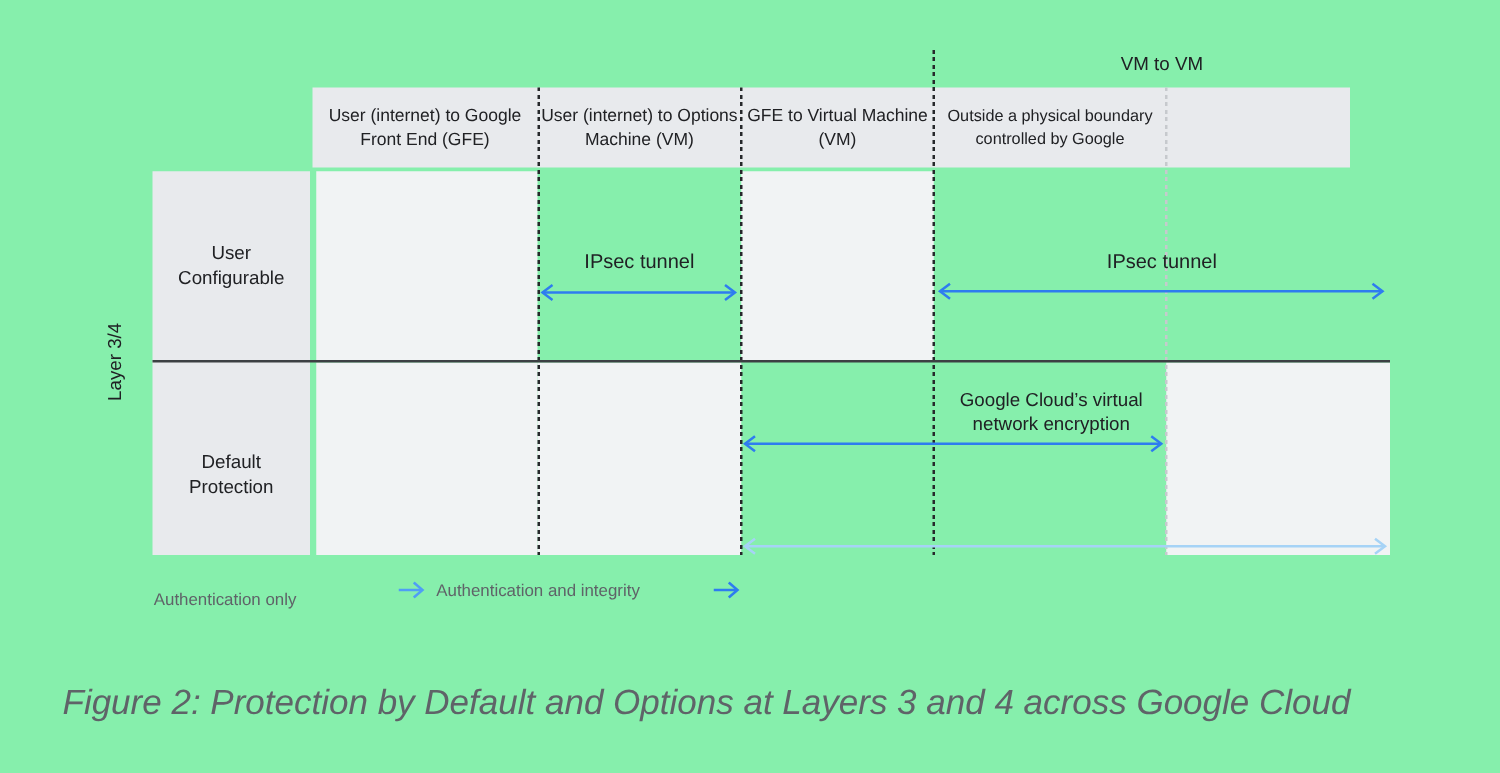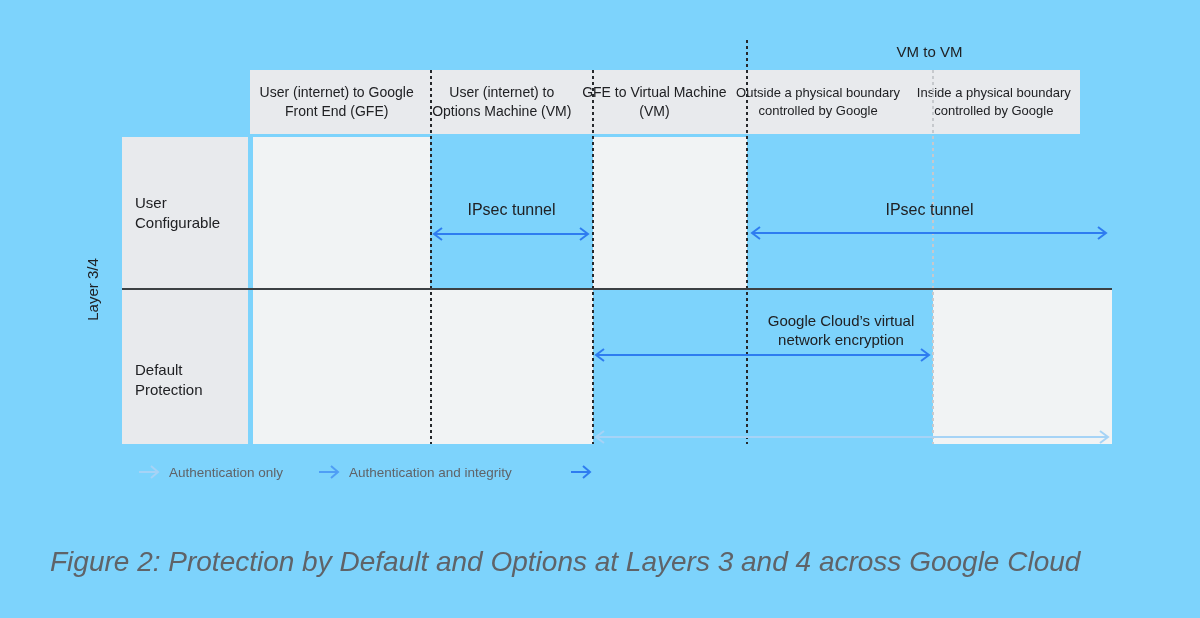--- a/index.html
+++ b/index.html
@@ -1,35 +1,35 @@
 <!DOCTYPE html>
 <html><head>
 <meta charset="utf-8">
 <style>
   html,body{margin:0;padding:0;background:#ffffff;}
   .stage{
-    position:relative;width:1200px;height:618px;background:#7dd3fc;
+    position:relative;width:1200px;height:618px;background:#86efac;
     font-family:"Liberation Sans",sans-serif;color:#202124;overflow:hidden;
   }
   .abs{position:absolute;}
   
   .header-row{left:250px;top:70px;width:830px;height:64px;background:#e8eaed;display:flex;}
   .header-cell{display:flex;align-items:center;justify-content:center;text-align:center;
     font-size:14px;line-height:19px;color:#202124;}
   .header-cell.c1{width:180px;}
   .header-cell.c2{width:163px;}
   .header-cell.c3{width:154px;}
   .header-cell.c4{width:186px;font-size:13px;line-height:18px;}
   .header-cell.c5{width:179px;font-size:13px;line-height:18px;}
   
   .vm-to-vm{left:747px;top:43px;width:365px;text-align:center;font-size:15px;color:#202124;}
   
   .row-label-box{left:122px;top:137px;width:126px;height:307px;background:#e8eaed;}
   .row-label{position:absolute;left:0;width:126px;display:flex;align-items:center;justify-content:center;}
-  .row-label .txt{width:100px;font-size:15px;line-height:20px;}
+  .row-label .txt{width:100px;text-align:center;font-size:15px;line-height:20px;}
   .row-label.r1{top:0;height:151px;}
   .row-label.r2{top:153px;height:180px;}
   
   .cell{background:#f1f3f4;}
   .cell.tc1{left:253px;top:137px;width:177px;height:151px;}
   .cell.tc3{left:593px;top:137px;width:154px;height:151px;}
   .cell.bc1{left:253px;top:290px;width:177px;height:154px;}
   .cell.bc2{left:430px;top:290px;width:163px;height:154px;}
   .cell.bc5{left:933px;top:290px;width:179px;height:154px;}
   
@@ -52,39 +52,38 @@
   .anno.auth{left:610px;top:378px;width:120px;font-size:15px;line-height:19px;}
   
   .arrow{display:block;}
   .arrow.a-ipsec1{left:431px;top:226px;}
   .arrow.a-ipsec2{left:749px;top:225px;}
   .arrow.a-enc{left:593px;top:347px;}
   .arrow.a-auth{left:593px;top:429px;}
   
   .legend-item{top:463px;display:flex;align-items:center;gap:9px;height:18px;}
   .legend-item .lg-label{font-size:13.5px;color:#5f6368;white-space:nowrap;}
-  .legend-item.l1{left:138px;}
+  .legend-item.l1{left:123px;flex-direction:column;}
   .legend-item.l2{left:318px;}
   .legend-item.l3{left:570px;}
   
   .caption{left:50px;top:546px;font-size:28px;font-style:italic;color:#5f6368;white-space:nowrap;}
 </style>
 </head>
 <body>
 
 <div class="stage">
 
   <div class="abs vm-to-vm">VM to VM</div>
 
   <div class="abs header-row">
     <div class="header-cell c1">User (internet) to Google Front End (GFE)</div>
     <div class="header-cell c2">User (internet) to Options Machine (VM)</div>
     <div class="header-cell c3">GFE to Virtual Machine (VM)</div>
     <div class="header-cell c4">Outside a physical boundary controlled by Google</div>
-    <div class="header-cell c5">Inside a physical boundary controlled by Google</div>
   </div>
 
   <div class="abs cell tc1"></div>
   <div class="abs cell tc3"></div>
   <div class="abs cell bc1"></div>
   <div class="abs cell bc2"></div>
   <div class="abs cell bc5"></div>
 
   <div class="abs row-label-box">
     <div class="row-label r1">

